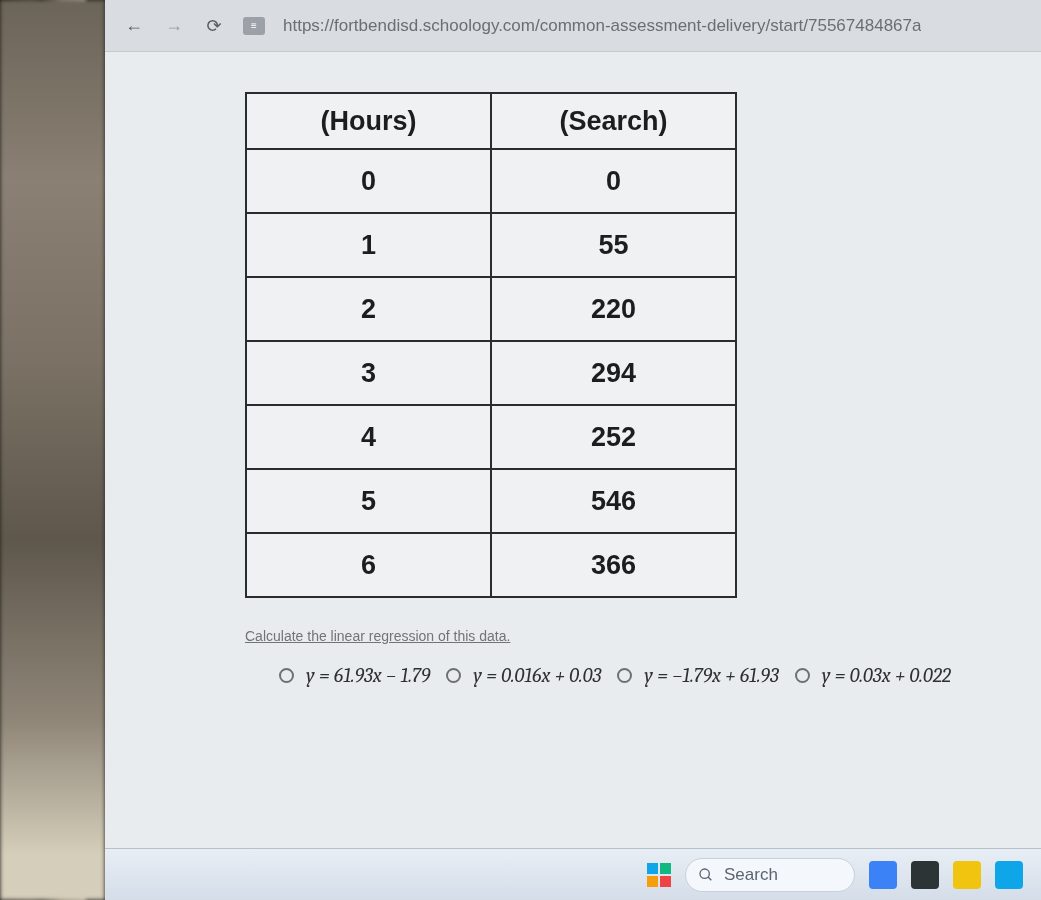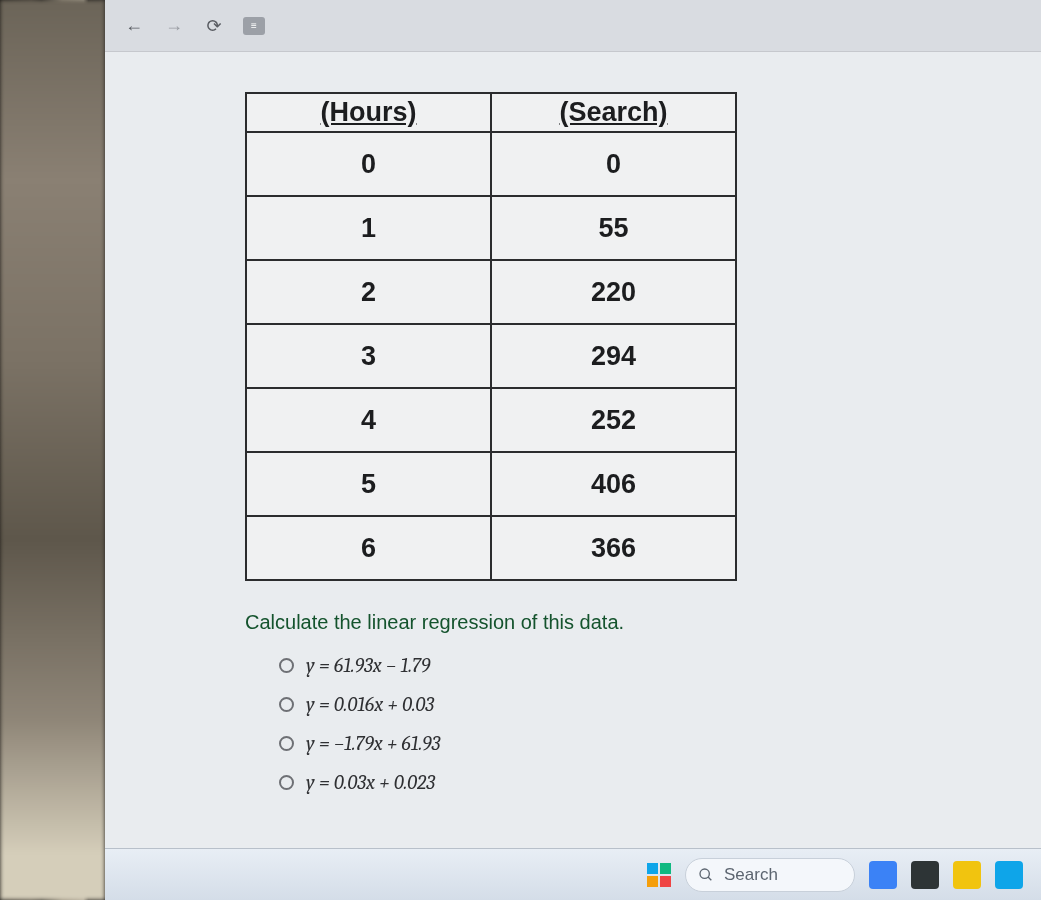--- a/index.html
+++ b/index.html
@@ -71,39 +71,39 @@
       margin-bottom: 30px;
     }
     .data-table th, .data-table td {
       border: 2.5px solid #2b2c2e;
       text-align: center;
       font-size: 27px;
       color: #1c1d1f;
     }
     .data-table th {
       width: 245px;
-      height: 39px;
+      height: 56px;
       font-weight: 700;
-      text-decoration: underline;
     }
     .data-table td {
       width: 245px;
       height: 64px;
       font-weight: 600;
     }
     .question-text {
-      font-size: 20px;
-      color: #14532d;
+      font-size: 14px;
+      color: #737373;
       margin: 24px 0 20px 0;
       font-weight: 500;
+      text-decoration: underline;
     }
     .options {
       margin-left: 34px;
       display: flex;
-      flex-direction: column;
+      flex-direction: row;
       gap: 16px;
     }
     .option-row {
       display: flex;
       align-items: center;
       gap: 12px;
       font-size: 20px;
       color: #2f3033;
       font-family: "Cambria Math", Cambria, serif;
     }
@@ -164,20 +164,21 @@
 
 <div class="photo-frame">
   <div class="left-strip"></div>
 
   <div class="monitor-screen">
     <div class="browser-bar">
       <div class="nav-btn">←</div>
       <div class="nav-btn" style="opacity:.5">→</div>
       <div class="nav-btn">⟳</div>
       <div class="site-badge">≡</div>
+      <div class="url-text">https://fortbendisd.schoology.com/common-assessment-delivery/start/75567484867a</div>
     </div>
   </div>
 
   <div class="content-area">
     <table class="data-table">
       <thead>
         <tr>
           <th>(Hours)</th>
           <th>(Search)</th>
         </tr>
@@ -198,21 +199,21 @@
         <tr>
           <td>3</td>
           <td>294</td>
         </tr>
         <tr>
           <td>4</td>
           <td>252</td>
         </tr>
         <tr>
           <td>5</td>
-          <td>406</td>
+          <td>546</td>
         </tr>
         <tr>
           <td>6</td>
           <td>366</td>
         </tr>
       </tbody>
     </table>
 
     <div class="question-text">Calculate the linear regression of this data.</div>
 
@@ -224,21 +225,21 @@
       <label class="option-row">
         <span class="radio"></span>
         <span class="eq">y = 0.016x + 0.03</span>
       </label>
       <label class="option-row">
         <span class="radio"></span>
         <span class="eq">y = −1.79x + 61.93</span>
       </label>
       <label class="option-row">
         <span class="radio"></span>
-        <span class="eq">y = 0.03x + 0.023</span>
+        <span class="eq">y = 0.03x + 0.022</span>
       </label>
     </div>
   </div>
 
   <div class="taskbar">
     <div class="taskbar-spacer"></div>
     <div class="win-logo">
       <span></span>
         <span></span>
         <span></span>

